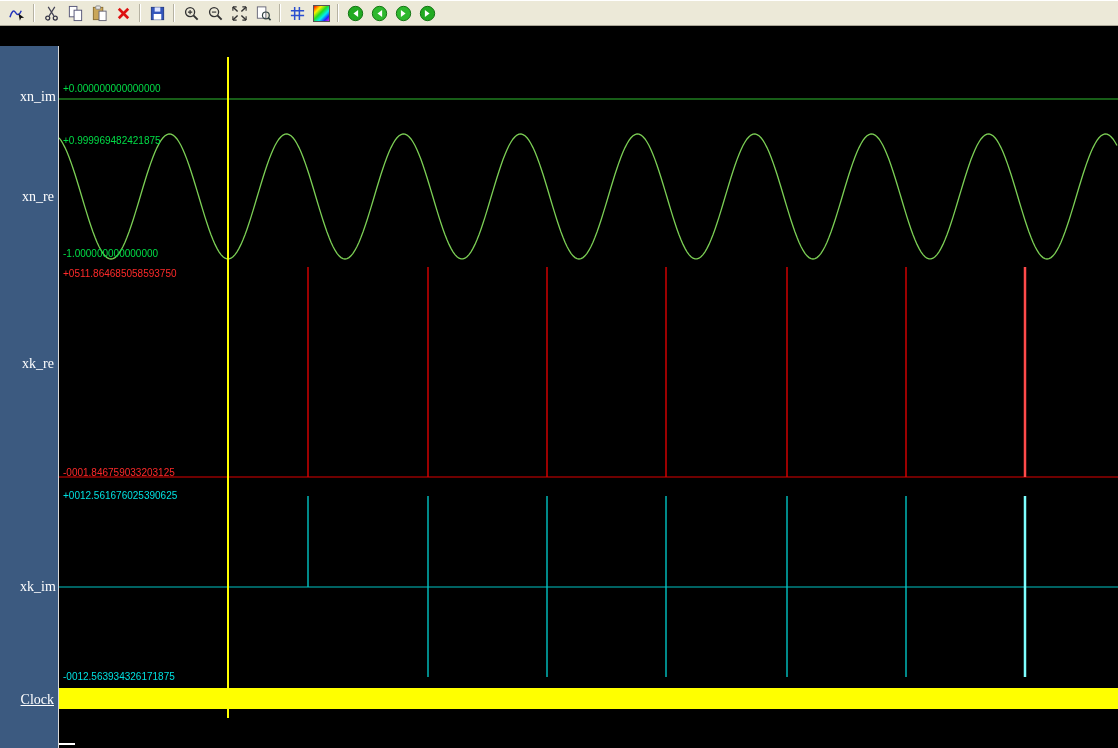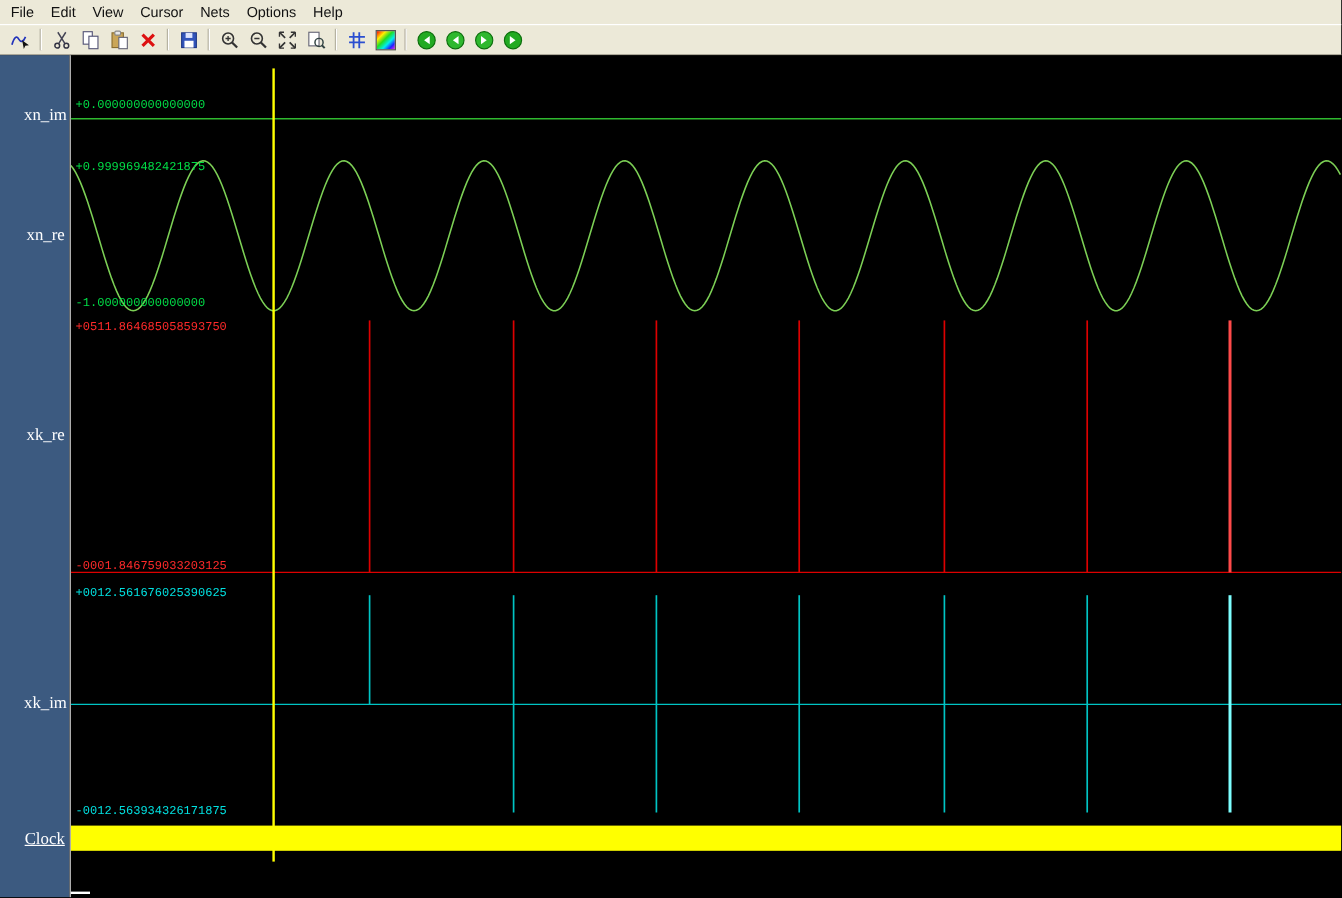--- a/index.html
+++ b/index.html
@@ -11,37 +11,28 @@
   .tbtn svg{width:17px;height:17px;display:block;}
   .tsep{width:1px;height:18px;background:#b6b2a2;border-right:1px solid #fff;margin:0 4px;}
   .palette-swatch{width:15px;height:15px;border:1px solid #555;display:inline-block;
     background:linear-gradient(135deg,#ff0000 0%,#ffee00 25%,#22dd22 45%,#00eeee 65%,#2222ff 83%,#ee22ee 100%);}
   .content{position:absolute;top:46px;left:0;width:1118px;height:702px;}
   .sidebar{position:absolute;left:0;top:0;width:58px;height:100%;background:#3c5a80;}
   .signal-label{position:absolute;left:0;width:100%;box-sizing:border-box;padding-right:4px;text-align:right;
     color:#fff;font-family:"Liberation Serif",serif;font-size:14px;cursor:default;padding-left:20px;}
   .wavearea{position:absolute;left:58px;top:0;width:1059px;height:100%;background:#000;border-left:1px solid #d8d8d8;}
   .wavearea svg{position:absolute;left:0;top:0;}
-  .value-label{position:absolute;left:4px;font-size:10px;font-family:Liberation Mono, monospace;white-space:nowrap;}
+  .value-label{position:absolute;left:4px;font-size:10px;font-family:Liberation Sans, sans-serif;white-space:nowrap;}
   .cursor-line{position:absolute;width:2px;}
   .scroll-corner{position:absolute;left:0;top:697px;width:16px;height:2px;background:#fff;}
 </style>
 </head>
 <body>
 
 <div class="window">
-  <div class="menubar" id="menubar">
-      <div class="menu-item">File</div>
-      <div class="menu-item">Edit</div>
-      <div class="menu-item">View</div>
-      <div class="menu-item">Cursor</div>
-      <div class="menu-item">Nets</div>
-      <div class="menu-item">Options</div>
-      <div class="menu-item">Help</div>
-    </div>
   <div class="toolbar" id="toolbar">
       <div class="tbtn">
         <svg viewBox="0 0 18 18">
           <path d="M1 13 Q4 3 7 8 T13 6" fill="none" stroke="#2233bb" stroke-width="1.5"></path>
           <path d="M10 9 l6 4.5 -3.2 0.3 -1.3 3 z" fill="#111"></path>
         </svg>
       </div>
       <div class="tsep"></div>
       <div class="tbtn">
         <svg viewBox="0 0 18 18">

